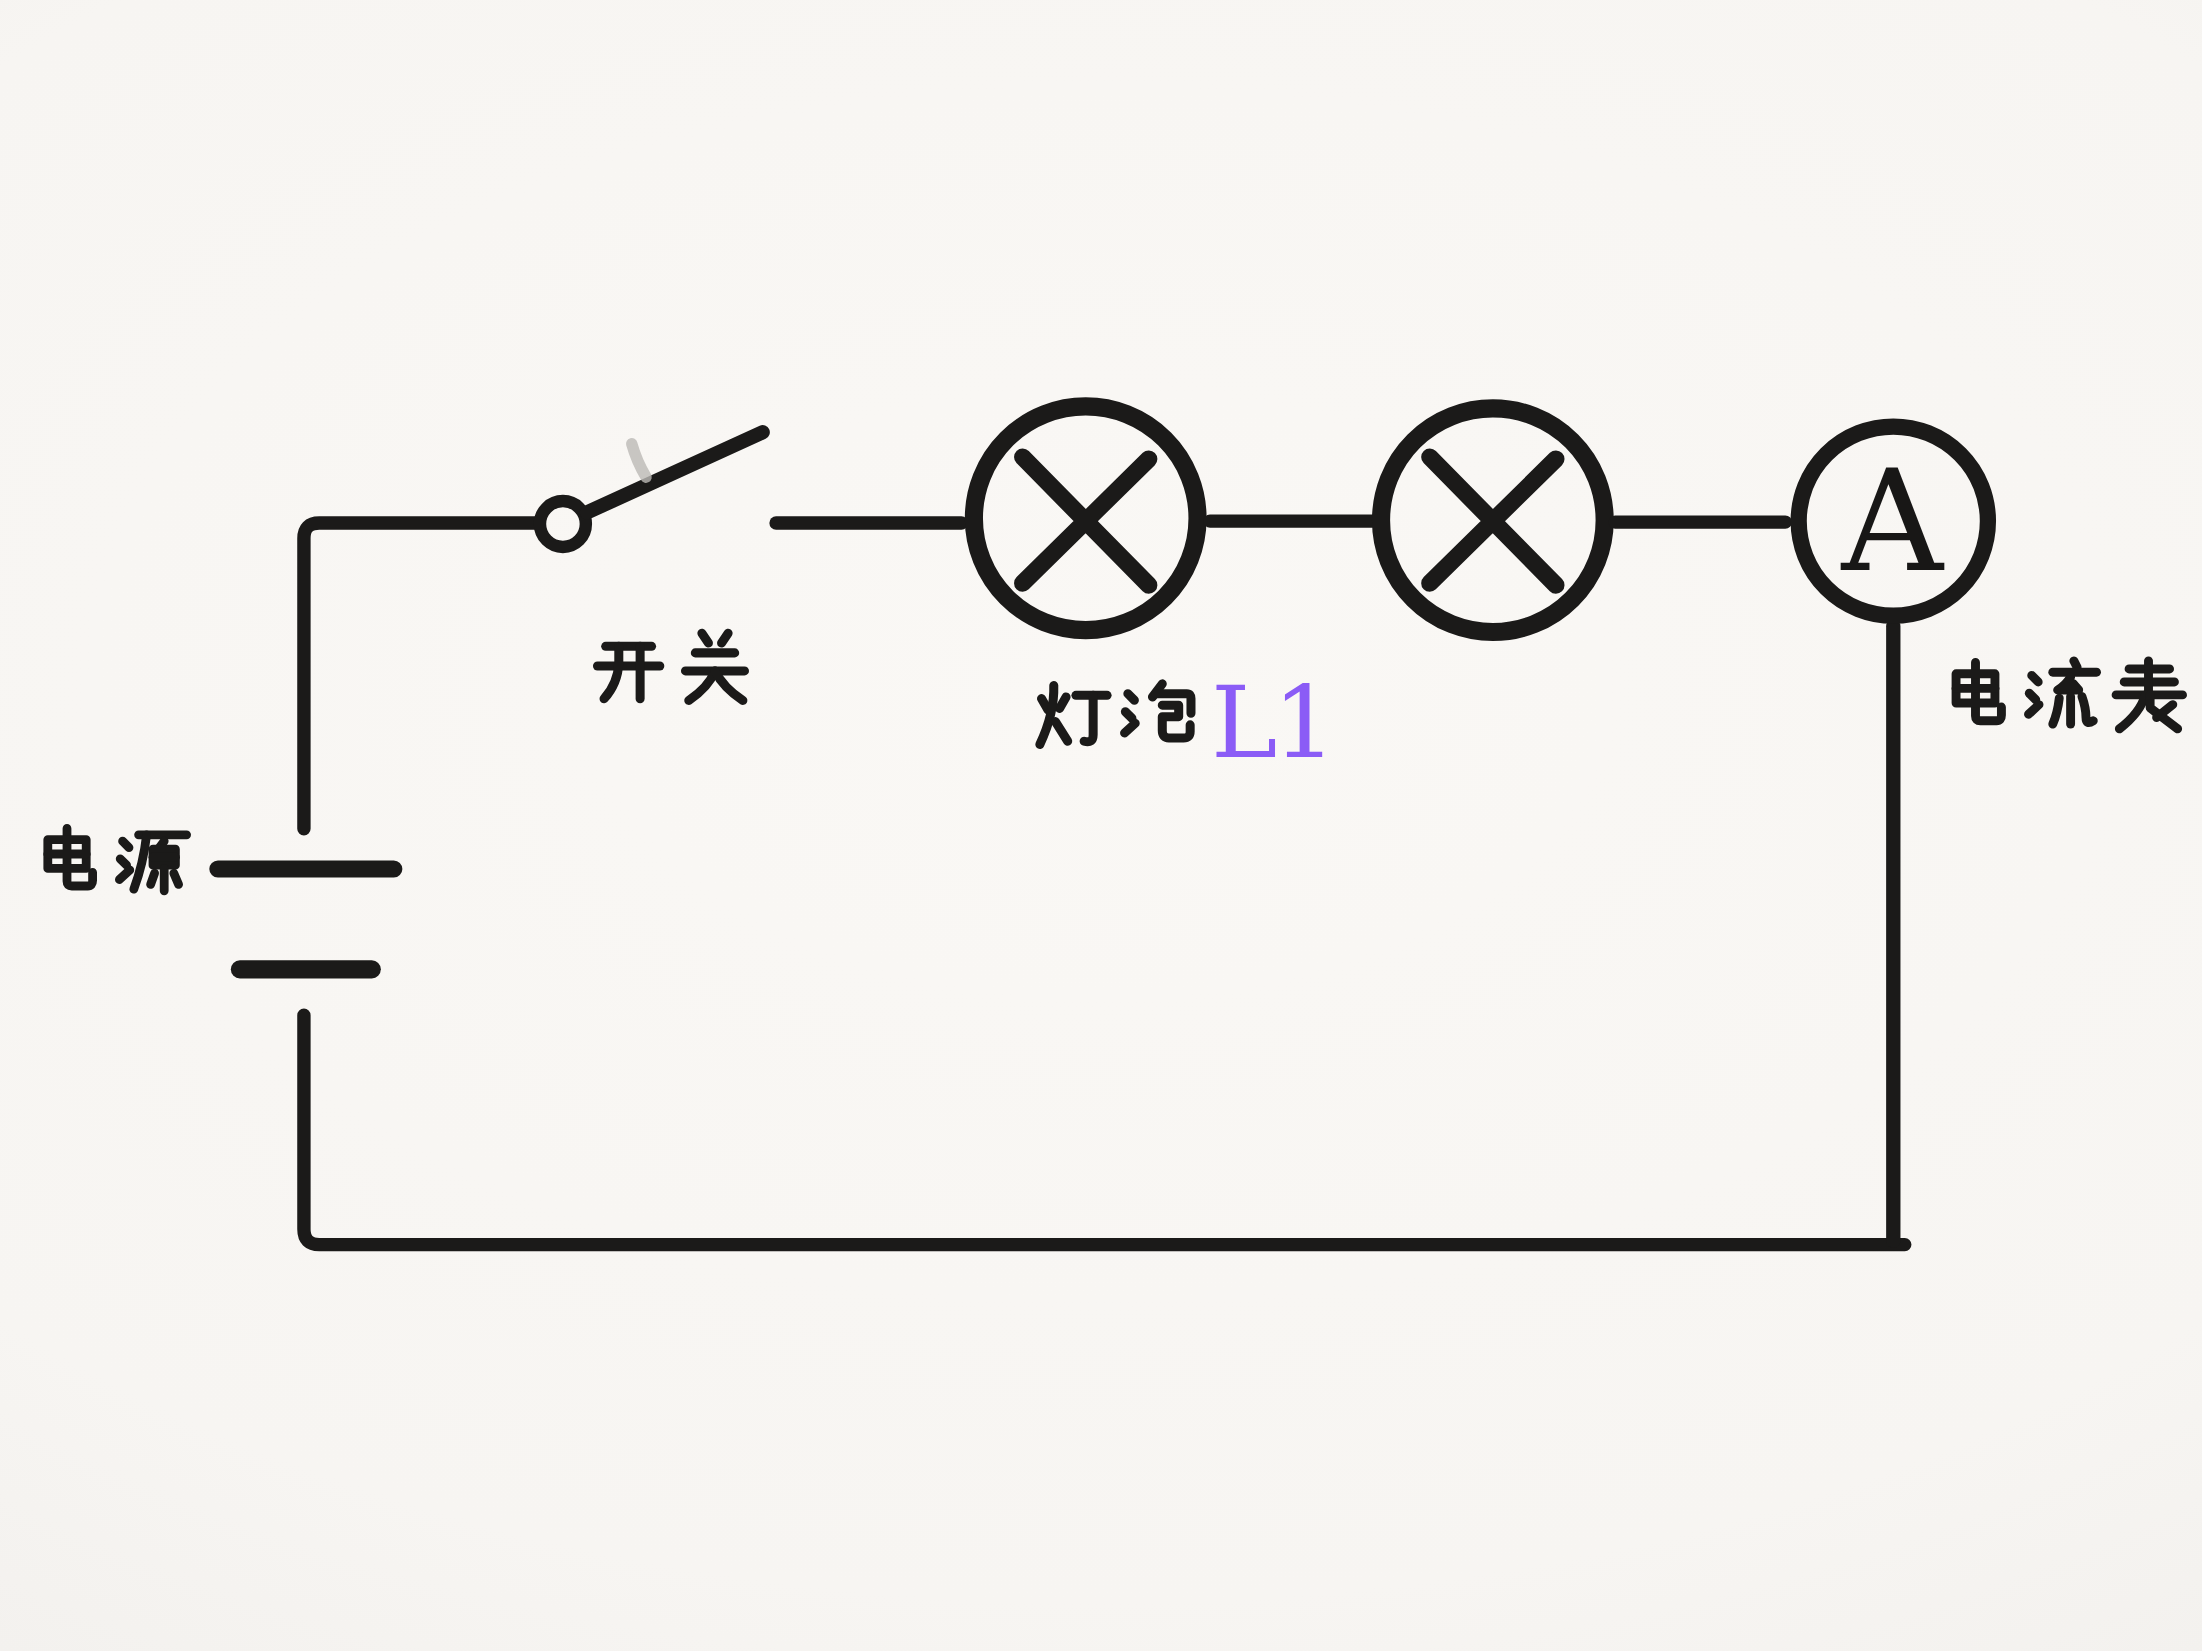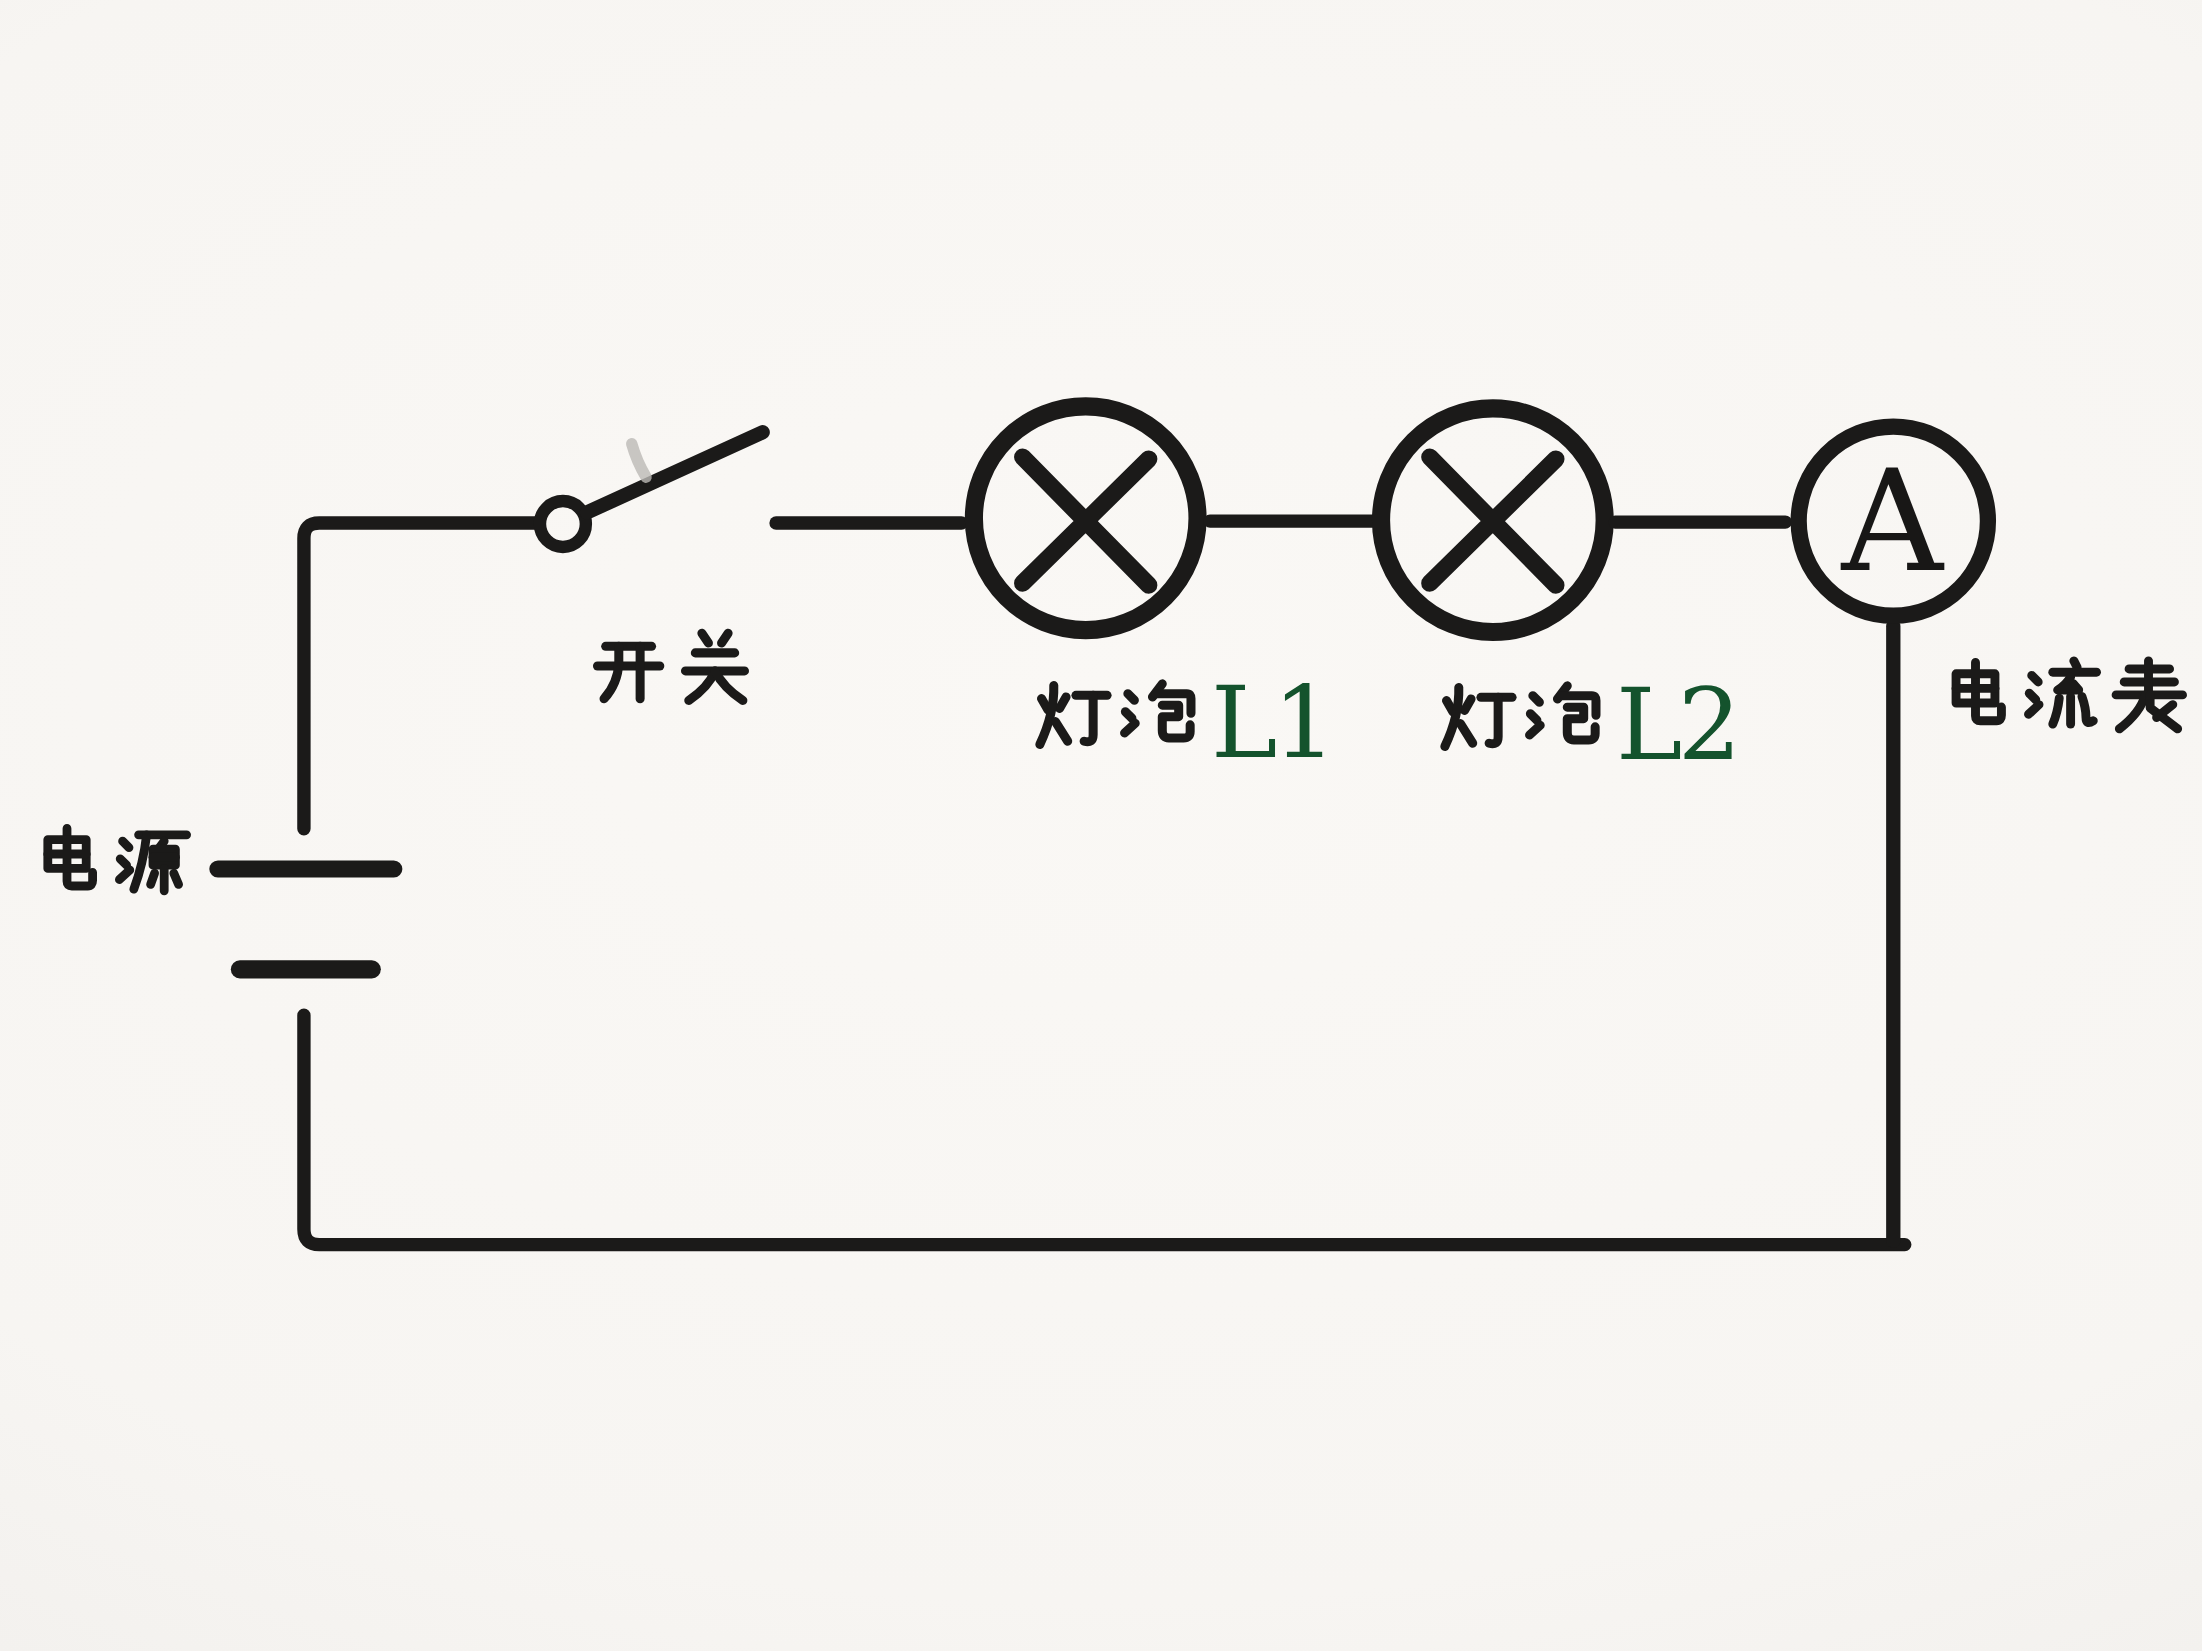--- a/index.html
+++ b/index.html
@@ -11,21 +11,21 @@
   .stage{position:relative;width:2202px;height:1652px;}
   svg.wires{position:absolute;left:0;top:0;width:2202px;height:1652px;display:block;}
   .cn{
     position:absolute;display:flex;align-items:flex-end;
     pointer-events:none;
   }
   .cn svg.g{display:block;margin-right:5.7px;}
   .cn .latin{
     font-family:"DejaVu Serif","Liberation Serif",serif;
     font-size:99px;line-height:1;letter-spacing:-4.8px;
-    color:#14532d;transform:translateY(17px);margin-left:5.7px;
+    color:#8b5cf6;transform:translateY(17px);margin-left:5.7px;
     white-space:nowrap;
   }
   .sr{position:absolute;width:1px;height:1px;overflow:hidden;clip-path:inset(50%);opacity:0;}
 </style>
 </head>
 <body>
 
 <div class="stage">
 
   <svg class="wires" viewBox="0 0 2304 1728" fill="none" stroke="#1b1a19" stroke-linecap="round" stroke-linejoin="round">
@@ -112,40 +112,20 @@
         <path d="M12,24 L20,32" fill="none" stroke="#1b1a19" stroke-width="11" stroke-linecap="round" stroke-linejoin="round"></path>
         <path d="M9,46 L17,54" fill="none" stroke="#1b1a19" stroke-width="11" stroke-linecap="round" stroke-linejoin="round"></path>
         <path d="M8,72 L21,60" fill="none" stroke="#1b1a19" stroke-width="11" stroke-linecap="round" stroke-linejoin="round"></path>
         <path d="M54,12 L42,28" fill="none" stroke="#1b1a19" stroke-width="11" stroke-linecap="round" stroke-linejoin="round"></path>
         <path d="M46,24 H84 Q89,24 89,30 V48" fill="none" stroke="#1b1a19" stroke-width="11" stroke-linecap="round" stroke-linejoin="round"></path>
         <path d="M54,38 H74 V52 H54 V69 Q54,78 62,78 H80 Q88,78 88,70 V62" fill="none" stroke="#1b1a19" stroke-width="11" stroke-linecap="round" stroke-linejoin="round"></path>
       </svg>
       <span class="latin" style="font-size: 100px;">L1</span>
     </div>
 
-  <div class="cn" style="left:1435px;top:658px;">
-    <span class="sr">灯泡L2</span>
-  <svg viewBox="0 0 100 100" width="82" height="82" class="g">
-        <path d="M14,30 L22,44" fill="none" stroke="#1b1a19" stroke-width="11" stroke-linecap="round" stroke-linejoin="round"></path>
-        <path d="M44,28 L36,42" fill="none" stroke="#1b1a19" stroke-width="11" stroke-linecap="round" stroke-linejoin="round"></path>
-        <path d="M29,14 Q30,48 12,86" fill="none" stroke="#1b1a19" stroke-width="11" stroke-linecap="round" stroke-linejoin="round"></path>
-        <path d="M31,58 L46,82" fill="none" stroke="#1b1a19" stroke-width="11" stroke-linecap="round" stroke-linejoin="round"></path>
-        <path d="M56,26 H94" fill="none" stroke="#1b1a19" stroke-width="11" stroke-linecap="round" stroke-linejoin="round"></path>
-        <path d="M77,26 V74 Q77,85 66,82" fill="none" stroke="#1b1a19" stroke-width="11" stroke-linecap="round" stroke-linejoin="round"></path>
-      </svg>
-      <svg viewBox="0 0 100 100" width="82" height="82" class="g">
-        <path d="M12,24 L20,32" fill="none" stroke="#1b1a19" stroke-width="11" stroke-linecap="round" stroke-linejoin="round"></path>
-        <path d="M9,46 L17,54" fill="none" stroke="#1b1a19" stroke-width="11" stroke-linecap="round" stroke-linejoin="round"></path>
-        <path d="M8,72 L21,60" fill="none" stroke="#1b1a19" stroke-width="11" stroke-linecap="round" stroke-linejoin="round"></path>
-        <path d="M54,12 L42,28" fill="none" stroke="#1b1a19" stroke-width="11" stroke-linecap="round" stroke-linejoin="round"></path>
-        <path d="M46,24 H84 Q89,24 89,30 V48" fill="none" stroke="#1b1a19" stroke-width="11" stroke-linecap="round" stroke-linejoin="round"></path>
-        <path d="M54,38 H74 V52 H54 V69 Q54,78 62,78 H80 Q88,78 88,70 V62" fill="none" stroke="#1b1a19" stroke-width="11" stroke-linecap="round" stroke-linejoin="round"></path>
-      </svg>
-      <span class="latin" style="font-size: 100px;">L2</span>
-    </div>
 
   <div class="cn" style="left:1935px;top:656px;">
     <span class="sr">电流表</span>
   <svg viewBox="0 0 100 100" width="81" height="81" class="g">
         <path d="M50,8 V74 Q50,80 56,80 H76 Q82,80 82,73 V63" fill="none" stroke="#1b1a19" stroke-width="11" stroke-linecap="round" stroke-linejoin="round"></path>
         <path d="M26,22 H74 V58 H26 Z" fill="none" stroke="#1b1a19" stroke-width="11" stroke-linecap="round" stroke-linejoin="round"></path>
         <path d="M26,40 H74" fill="none" stroke="#1b1a19" stroke-width="11" stroke-linecap="round" stroke-linejoin="round"></path>
       </svg>
       <svg viewBox="0 0 100 100" width="81" height="81" class="g">
         <path d="M12,24 L20,32" fill="none" stroke="#1b1a19" stroke-width="11" stroke-linecap="round" stroke-linejoin="round"></path>

